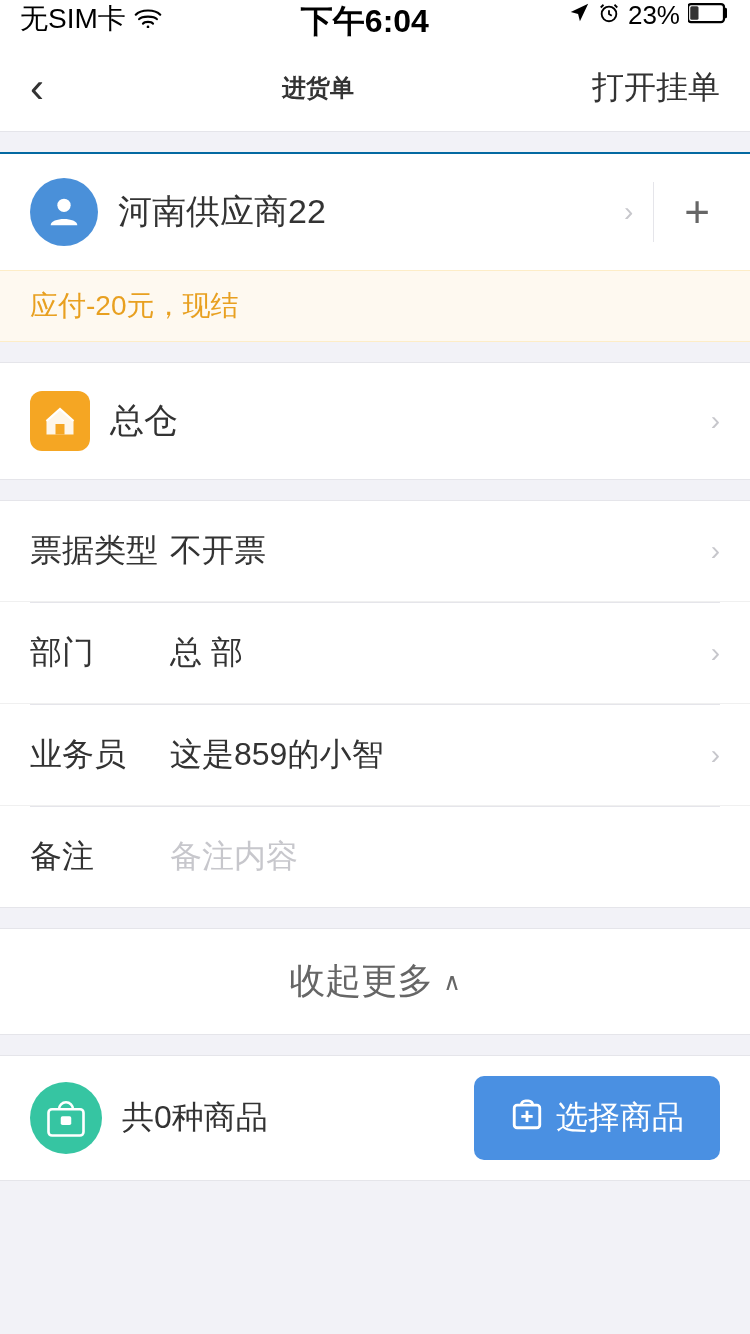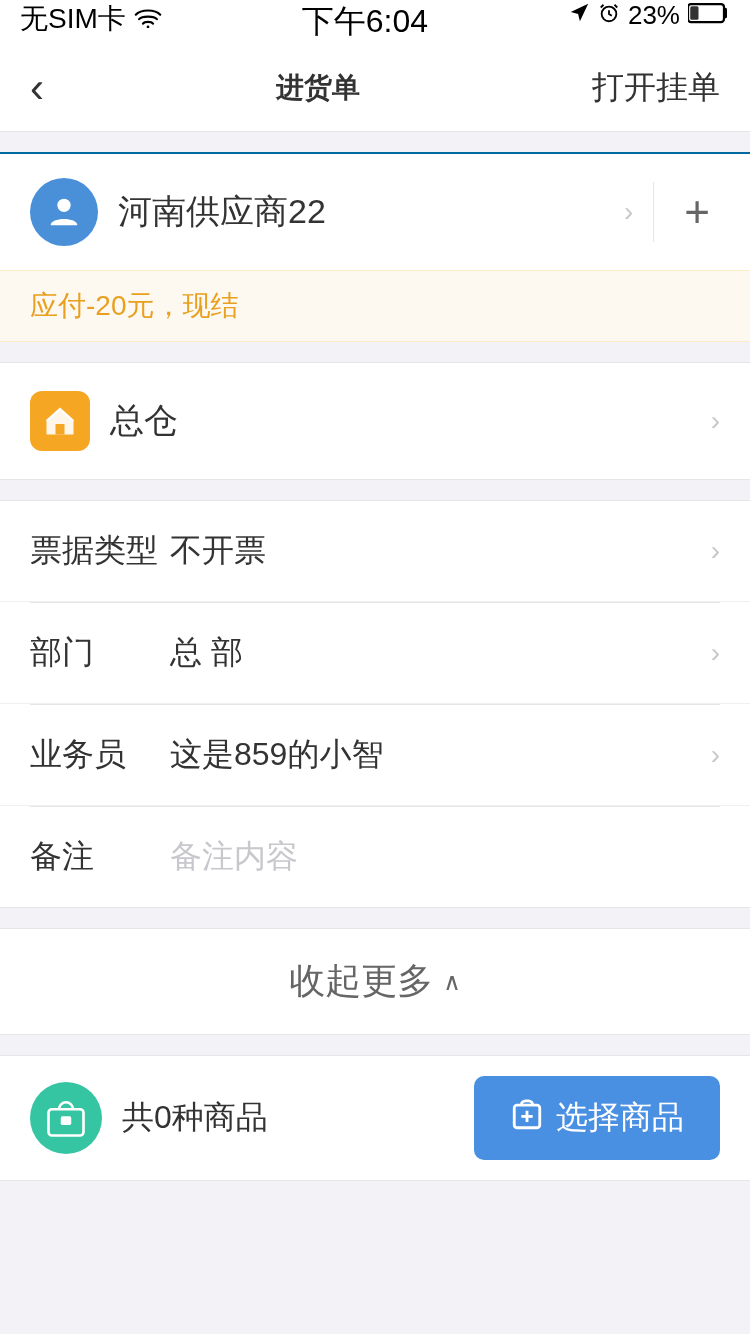--- a/index.html
+++ b/index.html
@@ -25,21 +25,21 @@
     }
     .status-left {
       font-size: 28px;
       color: #000;
       display: flex;
       align-items: center;
       gap: 8px;
     }
     .status-center {
       font-size: 32px;
-      font-weight: 400;
+      font-weight: 700;
       color: #000;
     }
     .status-right {
       display: flex;
       align-items: center;
       gap: 8px;
       font-size: 26px;
       color: #000;
     }
 
@@ -54,21 +54,21 @@
       padding: 0 30px;
       border-bottom: 1px solid #e5e5ea;
     }
     .nav-back {
       font-size: 42px;
       color: #333;
       cursor: pointer;
       line-height: 1;
     }
     .nav-title {
-      font-size: 28px;
+      font-size: 24px;
       font-weight: 600;
       color: #333;
     }
     .nav-action {
       font-size: 32px;
       color: #333;
       cursor: pointer;
     }
 
     

